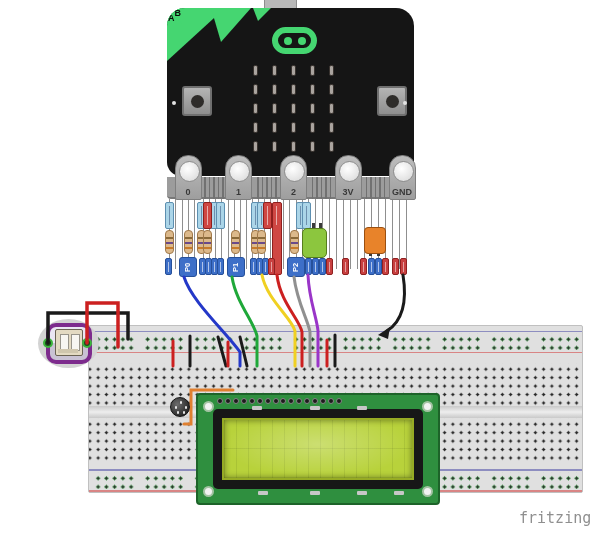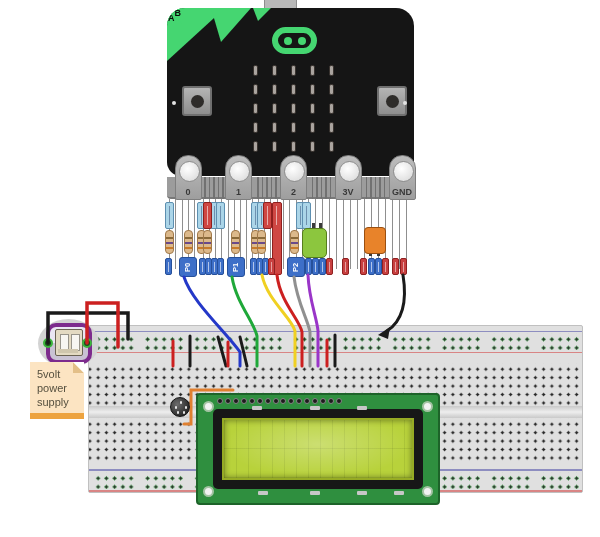--- a/index.html
+++ b/index.html
@@ -123,26 +123,20 @@
   <div class="abs" id="ps-ellipse"></div>
   <div class="abs" id="ps-body"></div>
   <div class="abs" id="ps-conn">
     <div class="prong" style="left:4px"></div>
     <div class="prong" style="left:15px"></div>
     <div class="base"></div>
   </div>
   <div class="abs ps-pad" style="left:43px;top:338px"></div>
   <div class="abs ps-pad" style="left:82px;top:338px"></div>
 
-  <div class="abs" id="note">
-    <span>5volt</span>
-    <span>power</span>
-    <span>supply</span>
-    <div class="bar"></div>
-  </div>
 
   <div class="abs" id="lcd">
     <div class="abs mount" style="left:5px;top:6px"></div>
     <div class="abs mount" style="left:224px;top:6px"></div>
     <div class="abs mount" style="left:5px;top:91px"></div>
     <div class="abs mount" style="left:224px;top:91px"></div>
     <div class="abs" id="bezel"></div>
     <div class="abs" id="screen"></div>
     <div id="lcd-pins">
         <div class="abs lcd-pin" style="position: absolute; left: 19px; top: 2.5px;"></div>
@@ -380,13 +374,14 @@
       <path d="M218,337 L226,366" stroke="#1a1a1a"></path>
       <path d="M228,342 L228,366" stroke="#cc2020"></path>
       <path d="M240,337 L247,366" stroke="#1a1a1a"></path>
       <path d="M327,340 L327,366" stroke="#cc2020"></path>
       <path d="M335,335 L335,366" stroke="#1a1a1a"></path>
       <path d="M184,424 L191,424 L191,390 L233,390" stroke="#e08030"></path>
     </g>
     <polygon points="378,335 390,327 388,339" fill="#1a1a1a"></polygon>
   </svg>
 
+  <div class="abs" id="watermark">fritzing</div>
 </div>
 
 </body></html>

